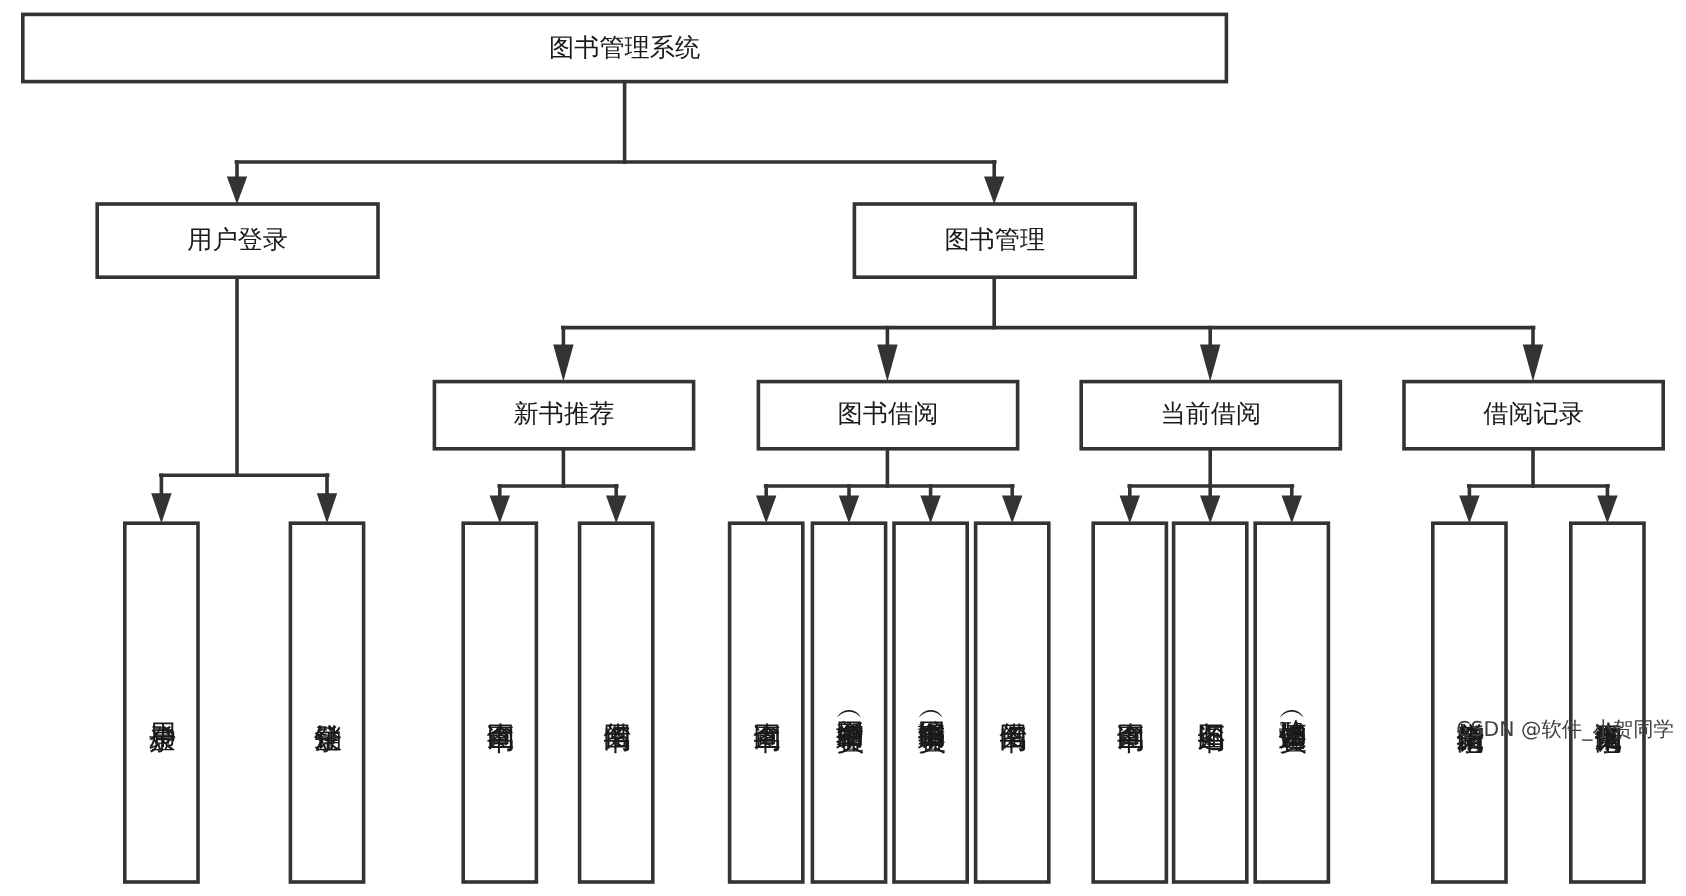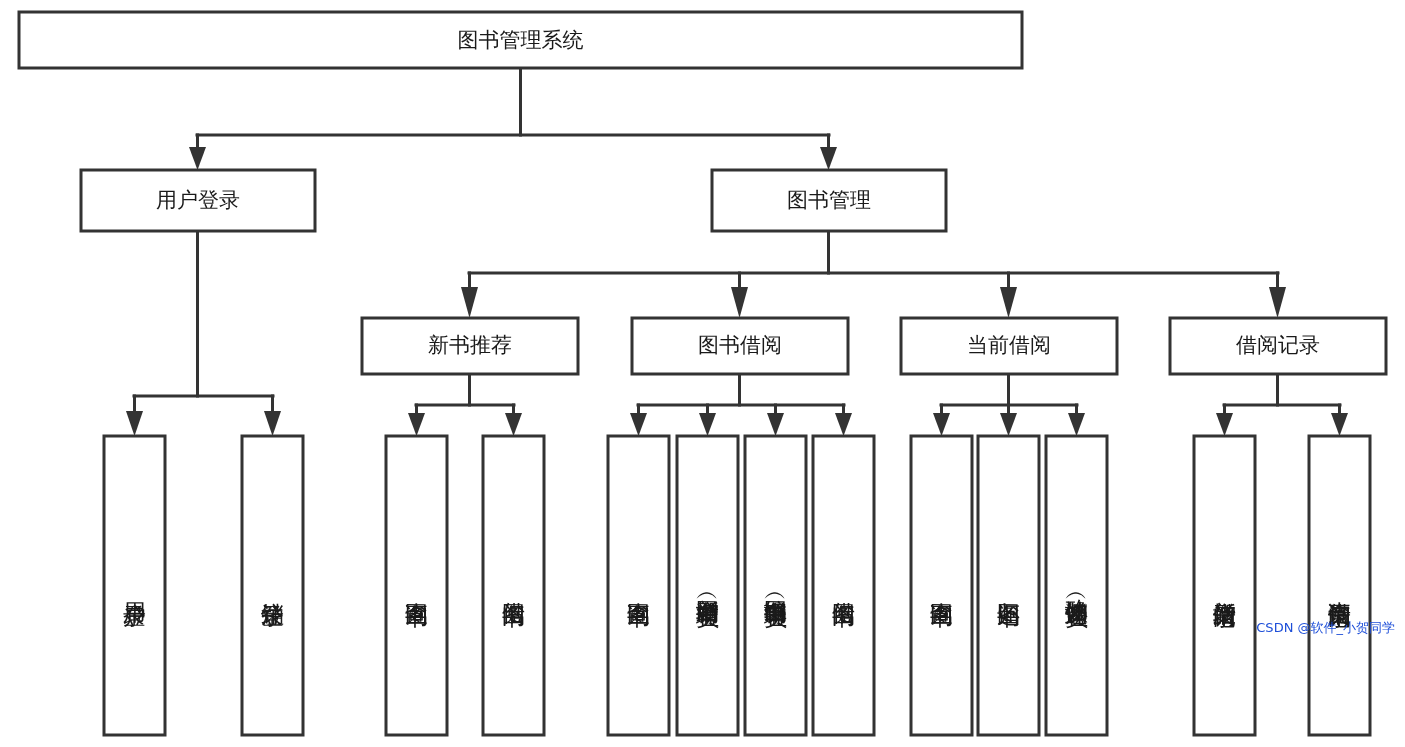--- a/index.html
+++ b/index.html
@@ -64,24 +64,24 @@
     font-size: 23px;
     line-height: 1.08;
     letter-spacing: 1px;
     color: #1a1a1a;
     white-space: nowrap;
     text-align: center;
   }
   .watermark {
     position: absolute;
     right: 10px;
-    bottom: 6px;
-    font-family: "DejaVu Sans", "Liberation Sans", sans-serif;
-    font-size: 13px;
-    color: #1d4ed8;
+    bottom: 24px;
+    font-family: "DejaVu Sans", "Liberation Sans", sans-serif;
+    font-size: 17px;
+    color: #404040;
     white-space: nowrap;
   }
 </style>
 </head>
 <body>
 
 <div id="diagram-root">
 
   <svg class="diagram" viewBox="0 0 1405 747">
 

